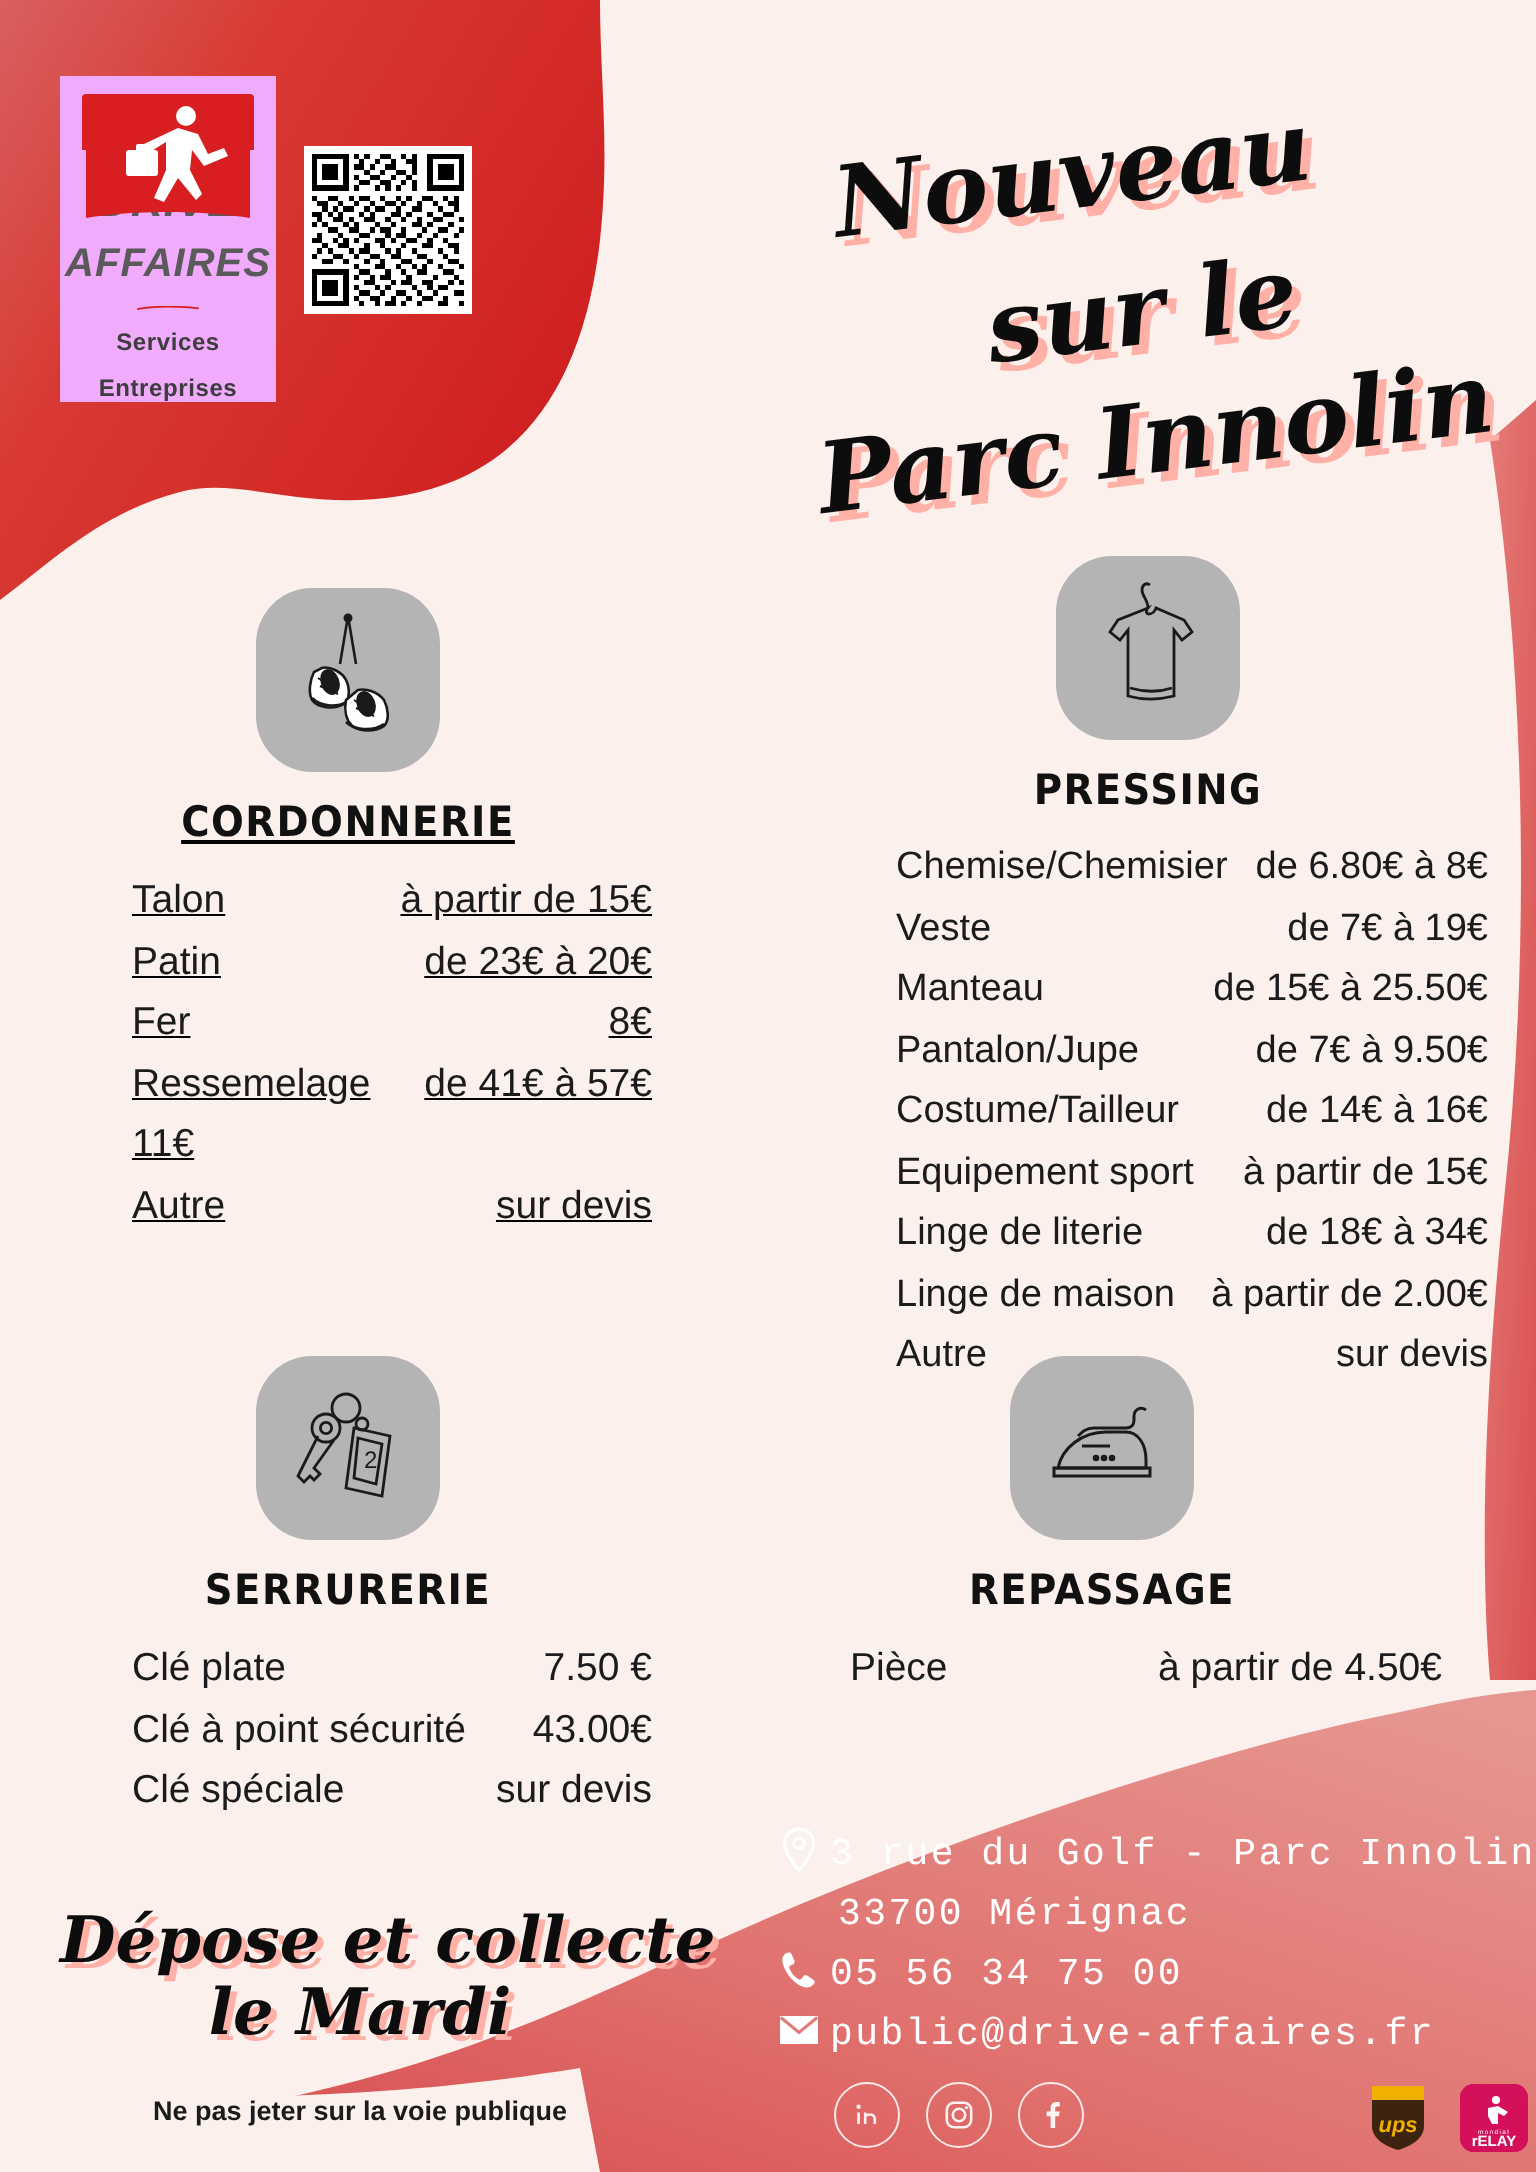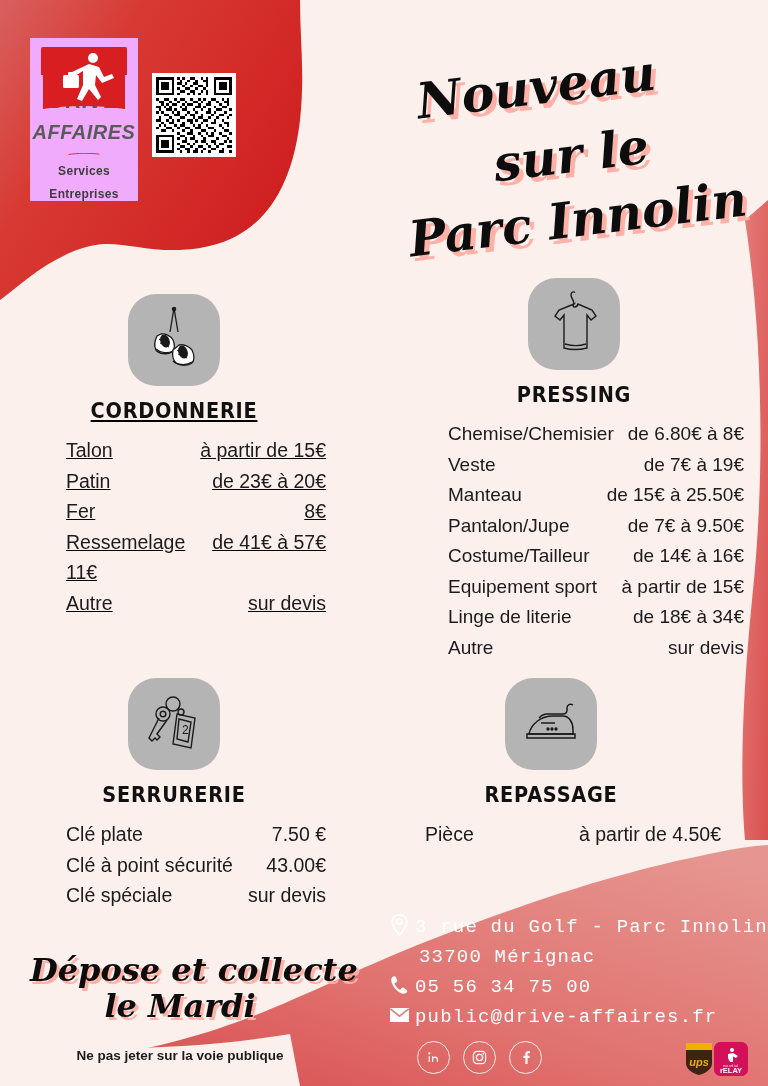--- a/index.html
+++ b/index.html
@@ -145,21 +145,21 @@
   .social{
     display:flex;gap:13px;margin-top:9px;margin-left:29px;
   }
   .soc{
     width:31px;height:31px;border-radius:50%;
     border:1.6px solid rgba(255,255,255,.85);
     display:flex;align-items:center;justify-content:center;
   }
   .partners{
     position:absolute;left:684px;top:1042px;
-    display:flex;gap:0;align-items:center;justify-content:center;
+    display:flex;gap:16px;align-items:center;justify-content:center;
   }
   .ups{
     width:30px;height:34px;border-radius:4px;
   }
   .mr{
     width:34px;height:34px;border-radius:7px;background:#be185d;
     display:flex;flex-direction:column;align-items:center;justify-content:center;
   }
 </style>
 </head>
@@ -509,20 +509,24 @@
         </div>
       <div class="row">
           <span class="lbl">Equipement sport</span>
           <span class="val">à partir de 15€</span>
         </div>
       <div class="row">
           <span class="lbl">Linge de literie</span>
           <span class="val">de 18€ à 34€</span>
         </div>
       <div class="row">
+          <span class="lbl">Linge de maison</span>
+          <span class="val">à partir de 2.00€</span>
+        </div>
+      <div class="row">
           <span class="lbl">Autre</span>
           <span class="val">sur devis</span>
         </div>
     </div>
   </div>
 
   <div class="svc" id="svc-serrurerie">
     <div class="icon-badge">
       <svg width="62" height="64" viewBox="0 0 62 64" fill="none" stroke="#1a1a1a" stroke-width="1.4">
         <circle cx="30" cy="12" r="7"></circle>

